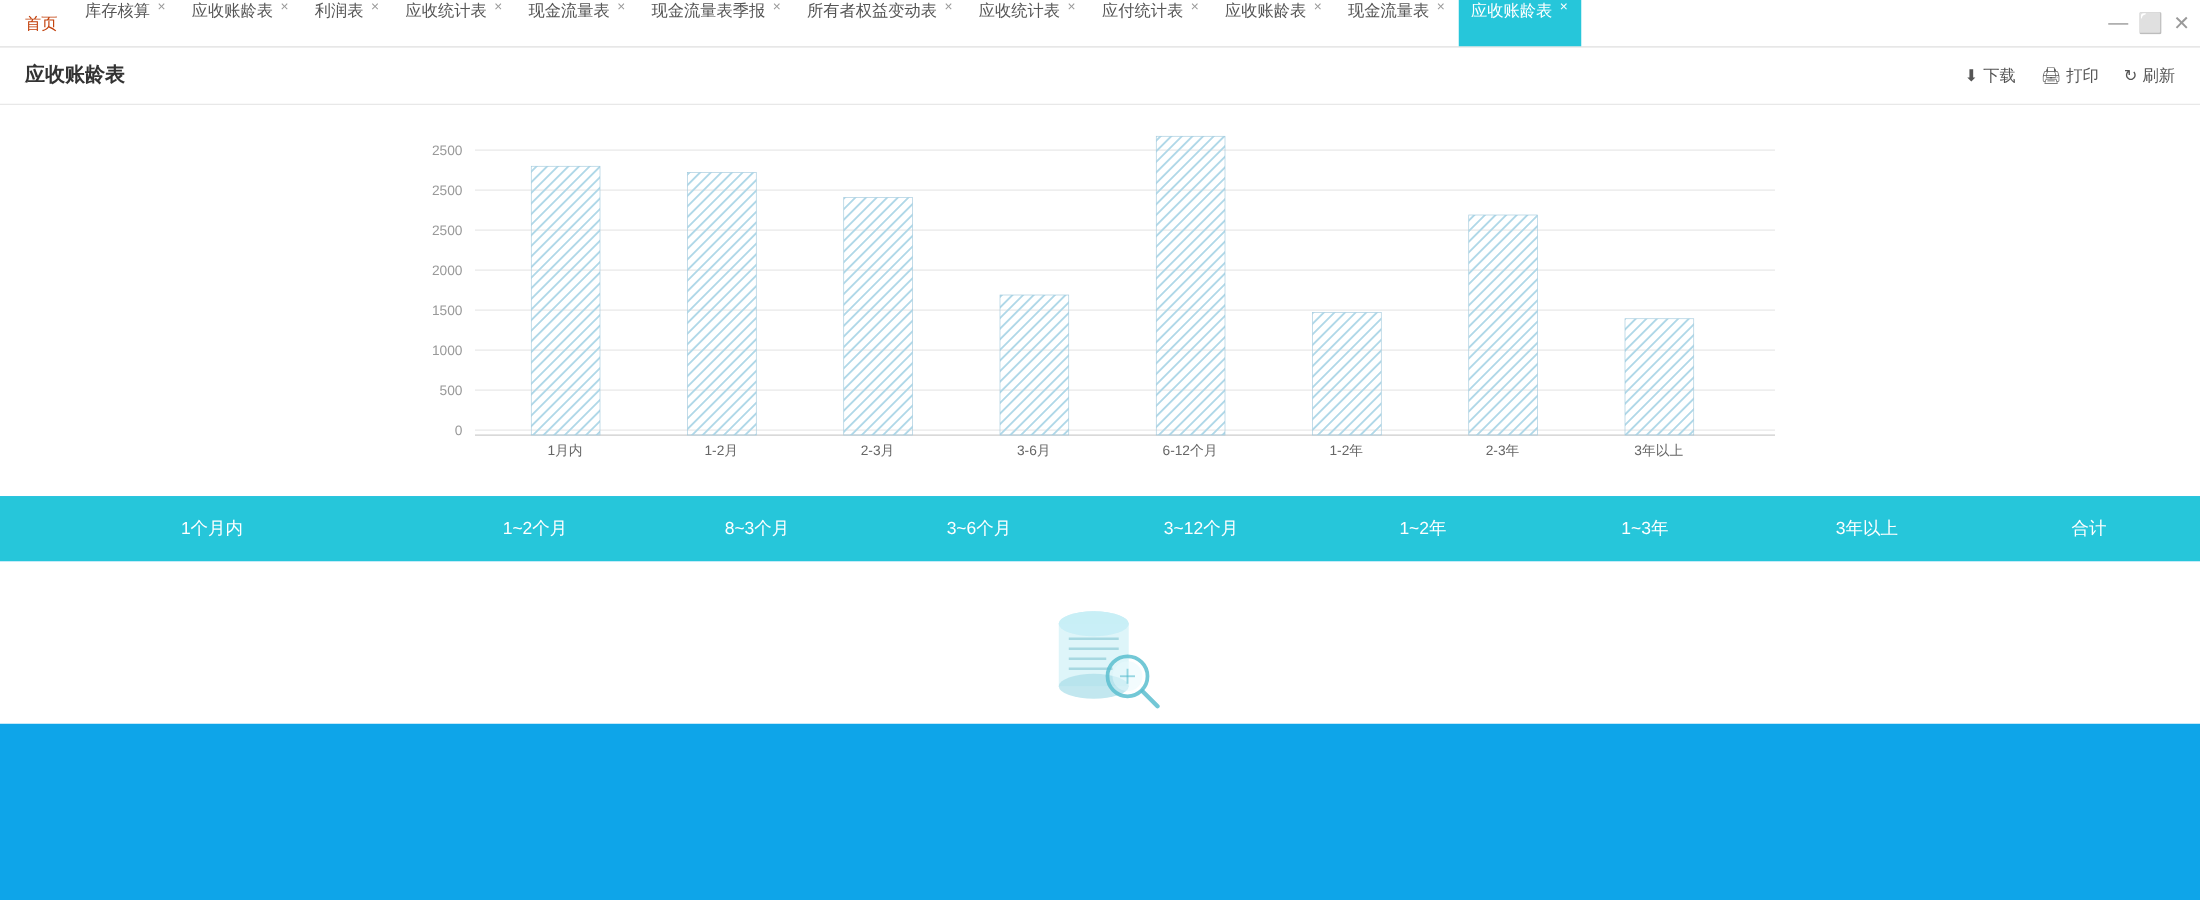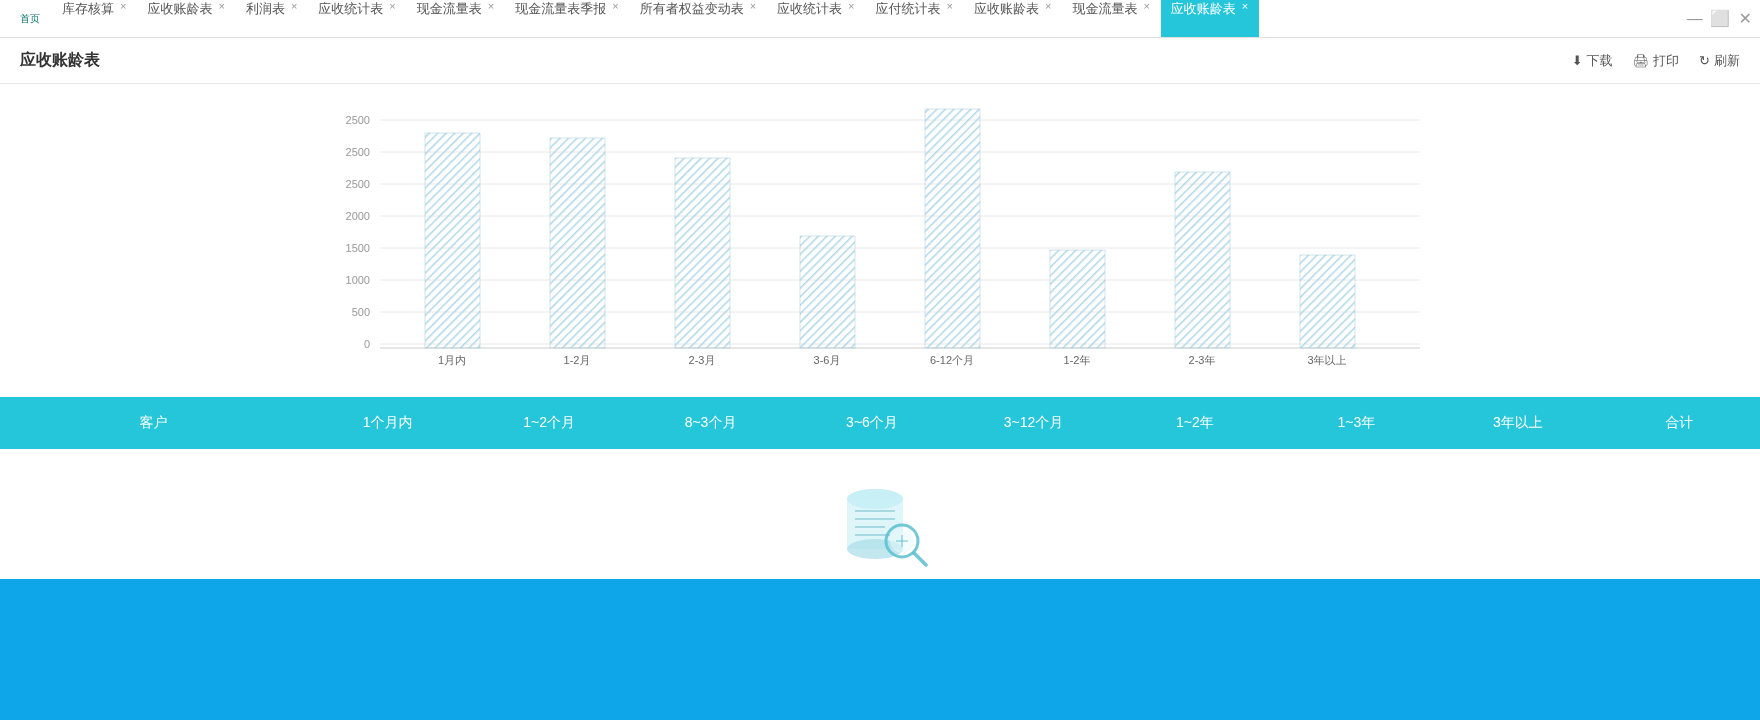--- a/index.html
+++ b/index.html
@@ -35,22 +35,22 @@
     }
     .tab-item .tab-close {
       margin-left: 6px;
       font-size: 11px;
       color: #999;
       cursor: pointer;
     }
     .tab-item.active .tab-close { color: #fff; }
     .tab-home {
       padding: 0 12px;
-      color: #0f766e;
-      font-size: 10px;
+      color: #c2410c;
+      font-size: 13px;
       cursor: pointer;
       flex-shrink: 0;
     }
     .tab-bar-actions {
       margin-left: auto;
       display: flex;
       align-items: center;
       gap: 8px;
       flex-shrink: 0;
     }
@@ -276,21 +276,20 @@
         <text x="497" y="260" font-size="11" fill="#666" text-anchor="middle">3-6月</text>
         <text x="622" y="260" font-size="11" fill="#666" text-anchor="middle">6-12个月</text>
         <text x="747" y="260" font-size="11" fill="#666" text-anchor="middle">1-2年</text>
         <text x="872" y="260" font-size="11" fill="#666" text-anchor="middle">2-3年</text>
         <text x="997" y="260" font-size="11" fill="#666" text-anchor="middle">3年以上</text>
       </svg>
     </div>
   </div>
 
   <div class="table-header">
-    <div class="table-header-cell">客户</div>
     <div class="table-header-cell">1个月内</div>
     <div class="table-header-cell">1~2个月</div>
     <div class="table-header-cell">8~3个月</div>
     <div class="table-header-cell">3~6个月</div>
     <div class="table-header-cell">3~12个月</div>
     <div class="table-header-cell">1~2年</div>
     <div class="table-header-cell">1~3年</div>
     <div class="table-header-cell">3年以上</div>
     <div class="table-header-cell">合计</div>
   </div>

